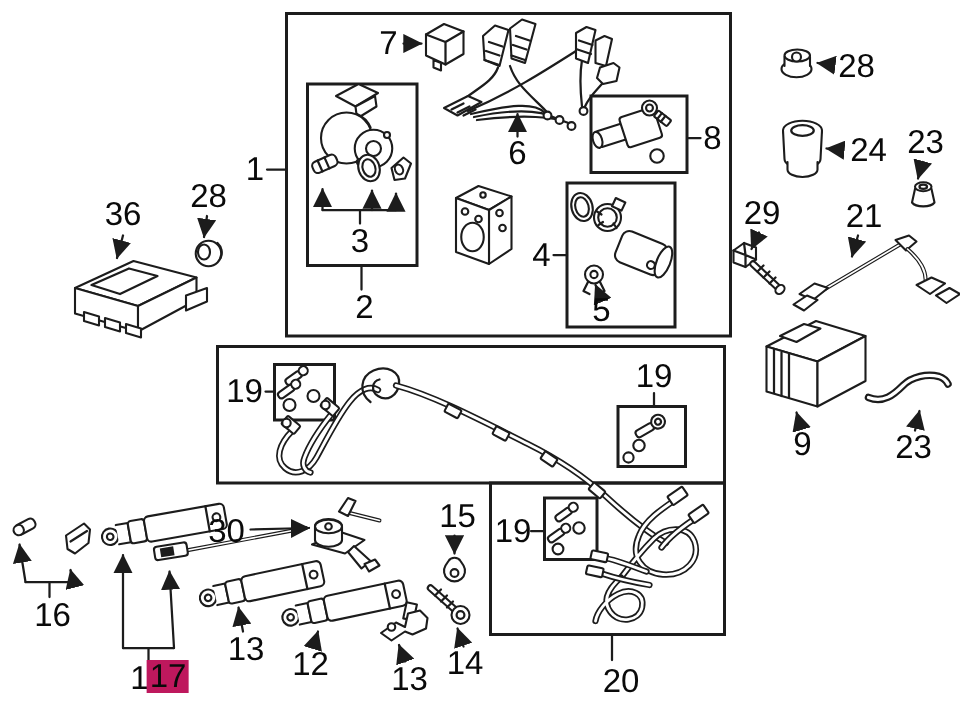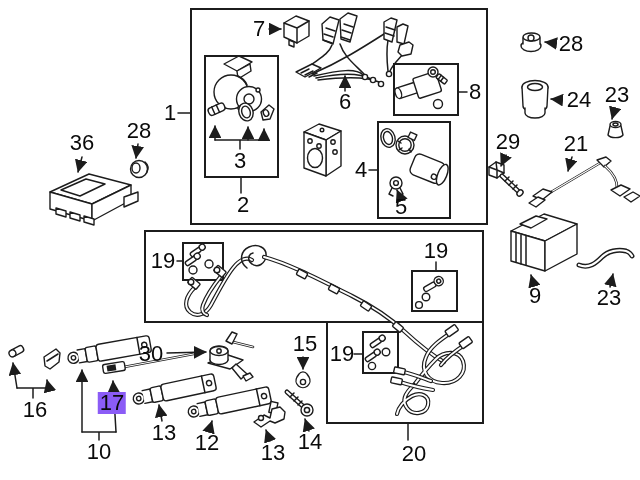--- a/index.html
+++ b/index.html
@@ -22,21 +22,21 @@
   .tubein{stroke:#ffffff;stroke-width:1.9;fill:none;stroke-linecap:round;}
   .rod{stroke:var(--line);stroke-width:5;fill:none;stroke-linecap:round;}
   .rodin{stroke:#ffffff;stroke-width:2.2;fill:none;stroke-linecap:round;}
   .thin{stroke:var(--line);stroke-width:2.6;fill:none;stroke-linecap:round;}
   .thinin{stroke:#ffffff;stroke-width:1.1;fill:none;stroke-linecap:round;}
   .callout{
     position:absolute;transform:translate(-50%,-50%);
     font-size:22px;line-height:1;color:var(--text);
     letter-spacing:0px;user-select:none;white-space:nowrap;
   }
-  .callout.bg{background:#8b5cf6;padding:0 2px;}
+  .callout.bg{background:#be185d;padding:0 2px;margin-top:48px;}
 </style>
 </head>
 <body>
 
 <div class="canvas">
 
 <svg class="art" width="640" height="480" viewBox="0 0 640 480">
   <defs>
     <marker id="arr" viewBox="0 0 10 10" refX="9.5" refY="5" markerWidth="8.5" markerHeight="8.5" orient="auto-start-reverse">
       <path d="M0,0 L10,5 L0,10 Z" fill="#1c1c1c"></path>

